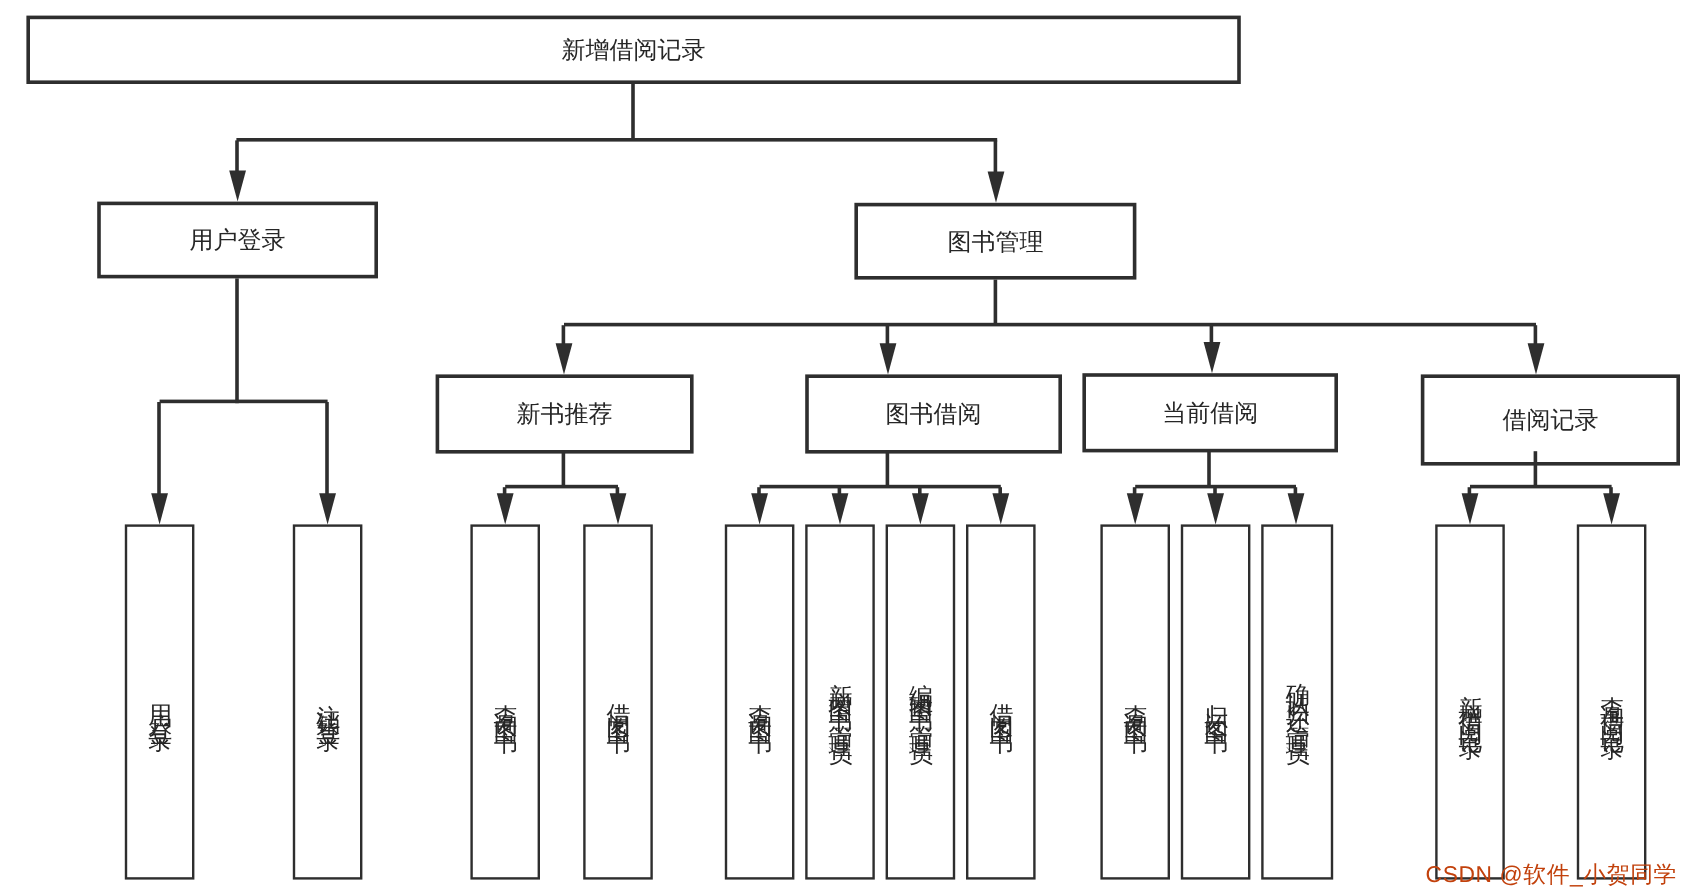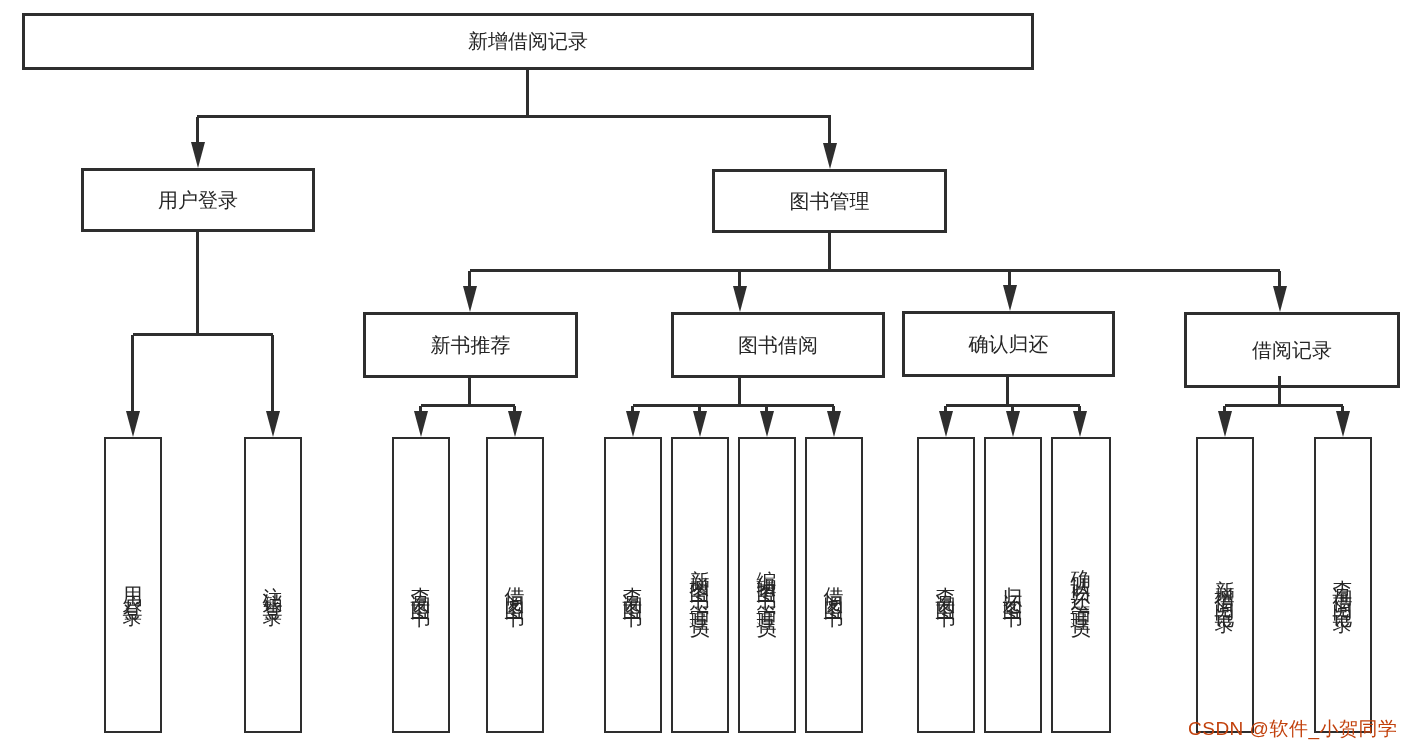--- a/index.html
+++ b/index.html
@@ -46,21 +46,21 @@
     <span>图书管理</span>
   </div>
 
   <div class="box" style="left:363px;top:312px;width:215px;height:66px;">
     <span>新书推荐</span>
   </div>
   <div class="box" style="left:633px;top:312px;width:214px;height:66px;margin-left:38px;">
     <span>图书借阅</span>
   </div>
   <div class="box" style="left:902px;top:311px;width:213px;height:66px;">
-    <span>确认归还</span>
+    <span>当前借阅</span>
   </div>
   <div class="box" style="left:1184px;top:312px;width:216px;height:76px;">
     <span>借阅记录</span>
   </div>
 
   <div class="box leaf" style="left:104px;top:437px;width:58px;height:296px;">
     <span class="vtext">用户登录</span>
   </div>
   <div class="box leaf" style="left:244px;top:437px;width:58px;height:296px;">
     <span class="vtext">注销登录</span>

